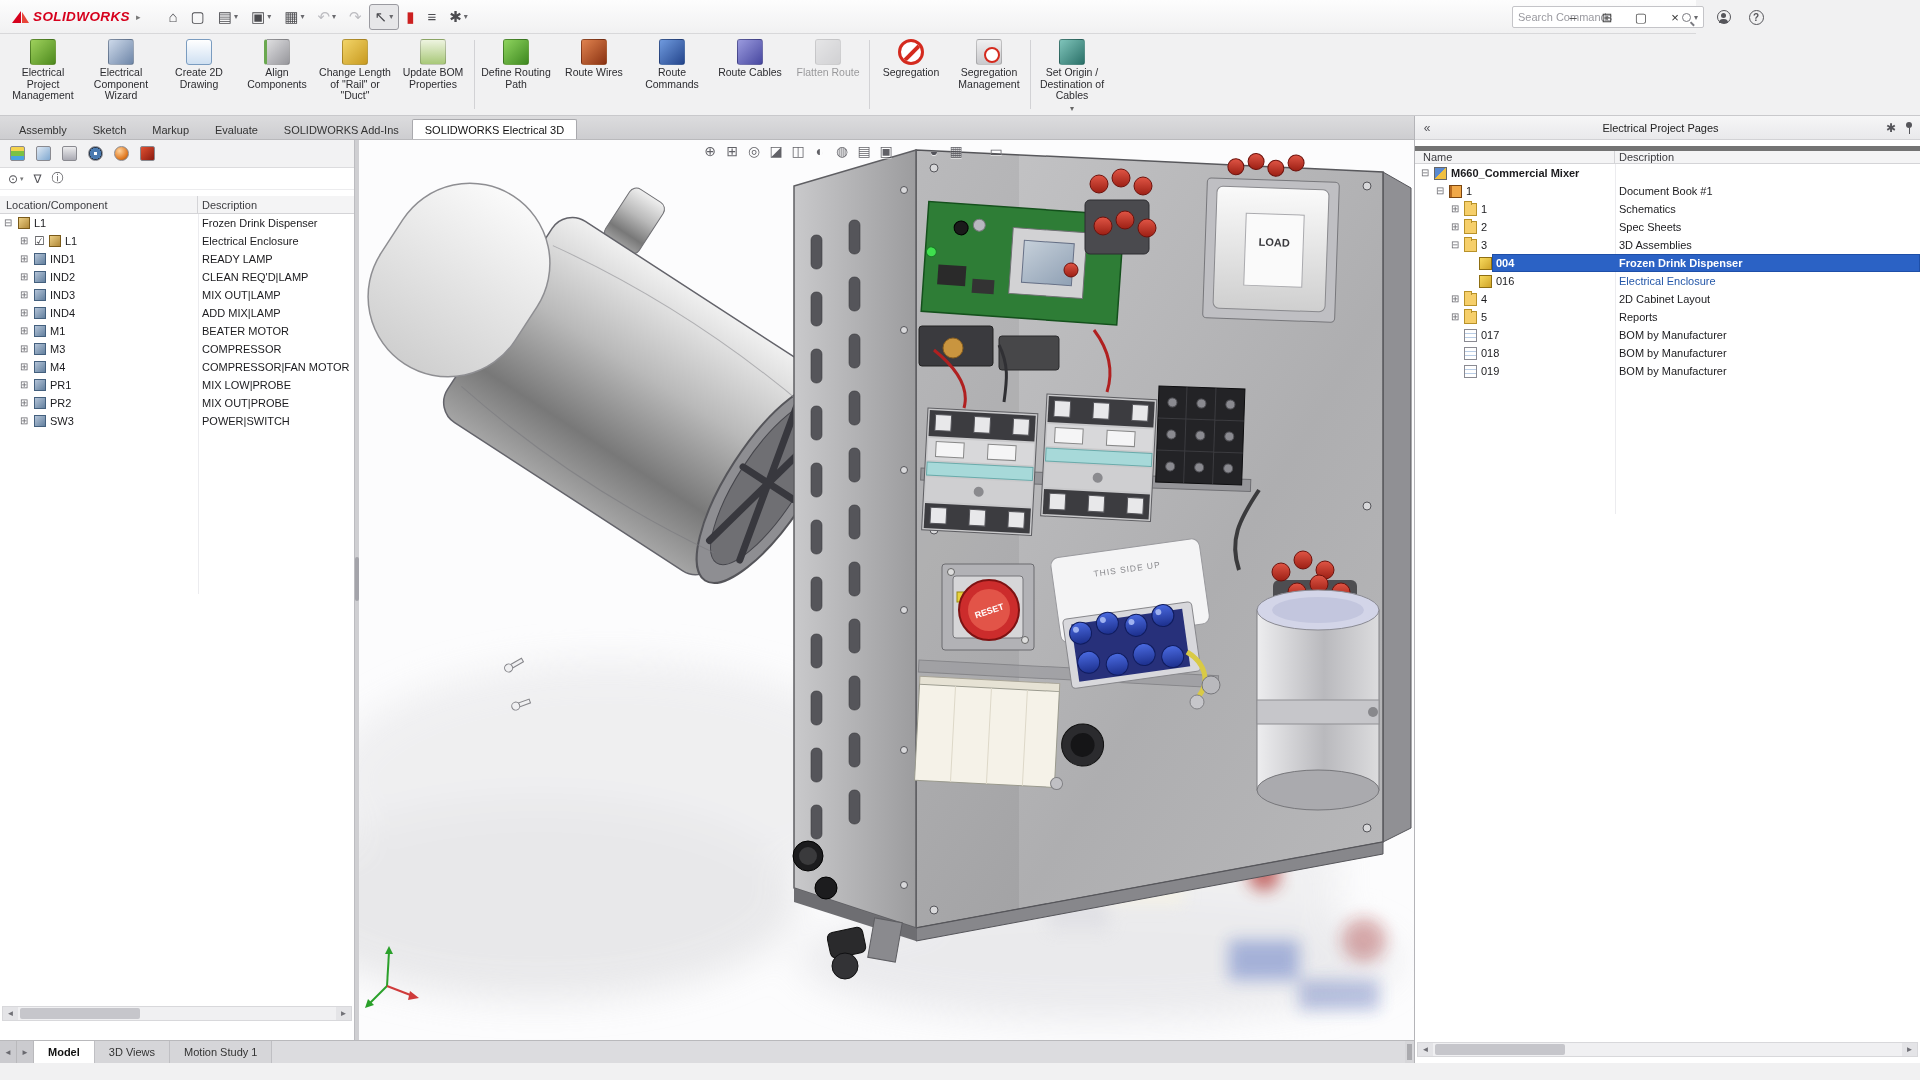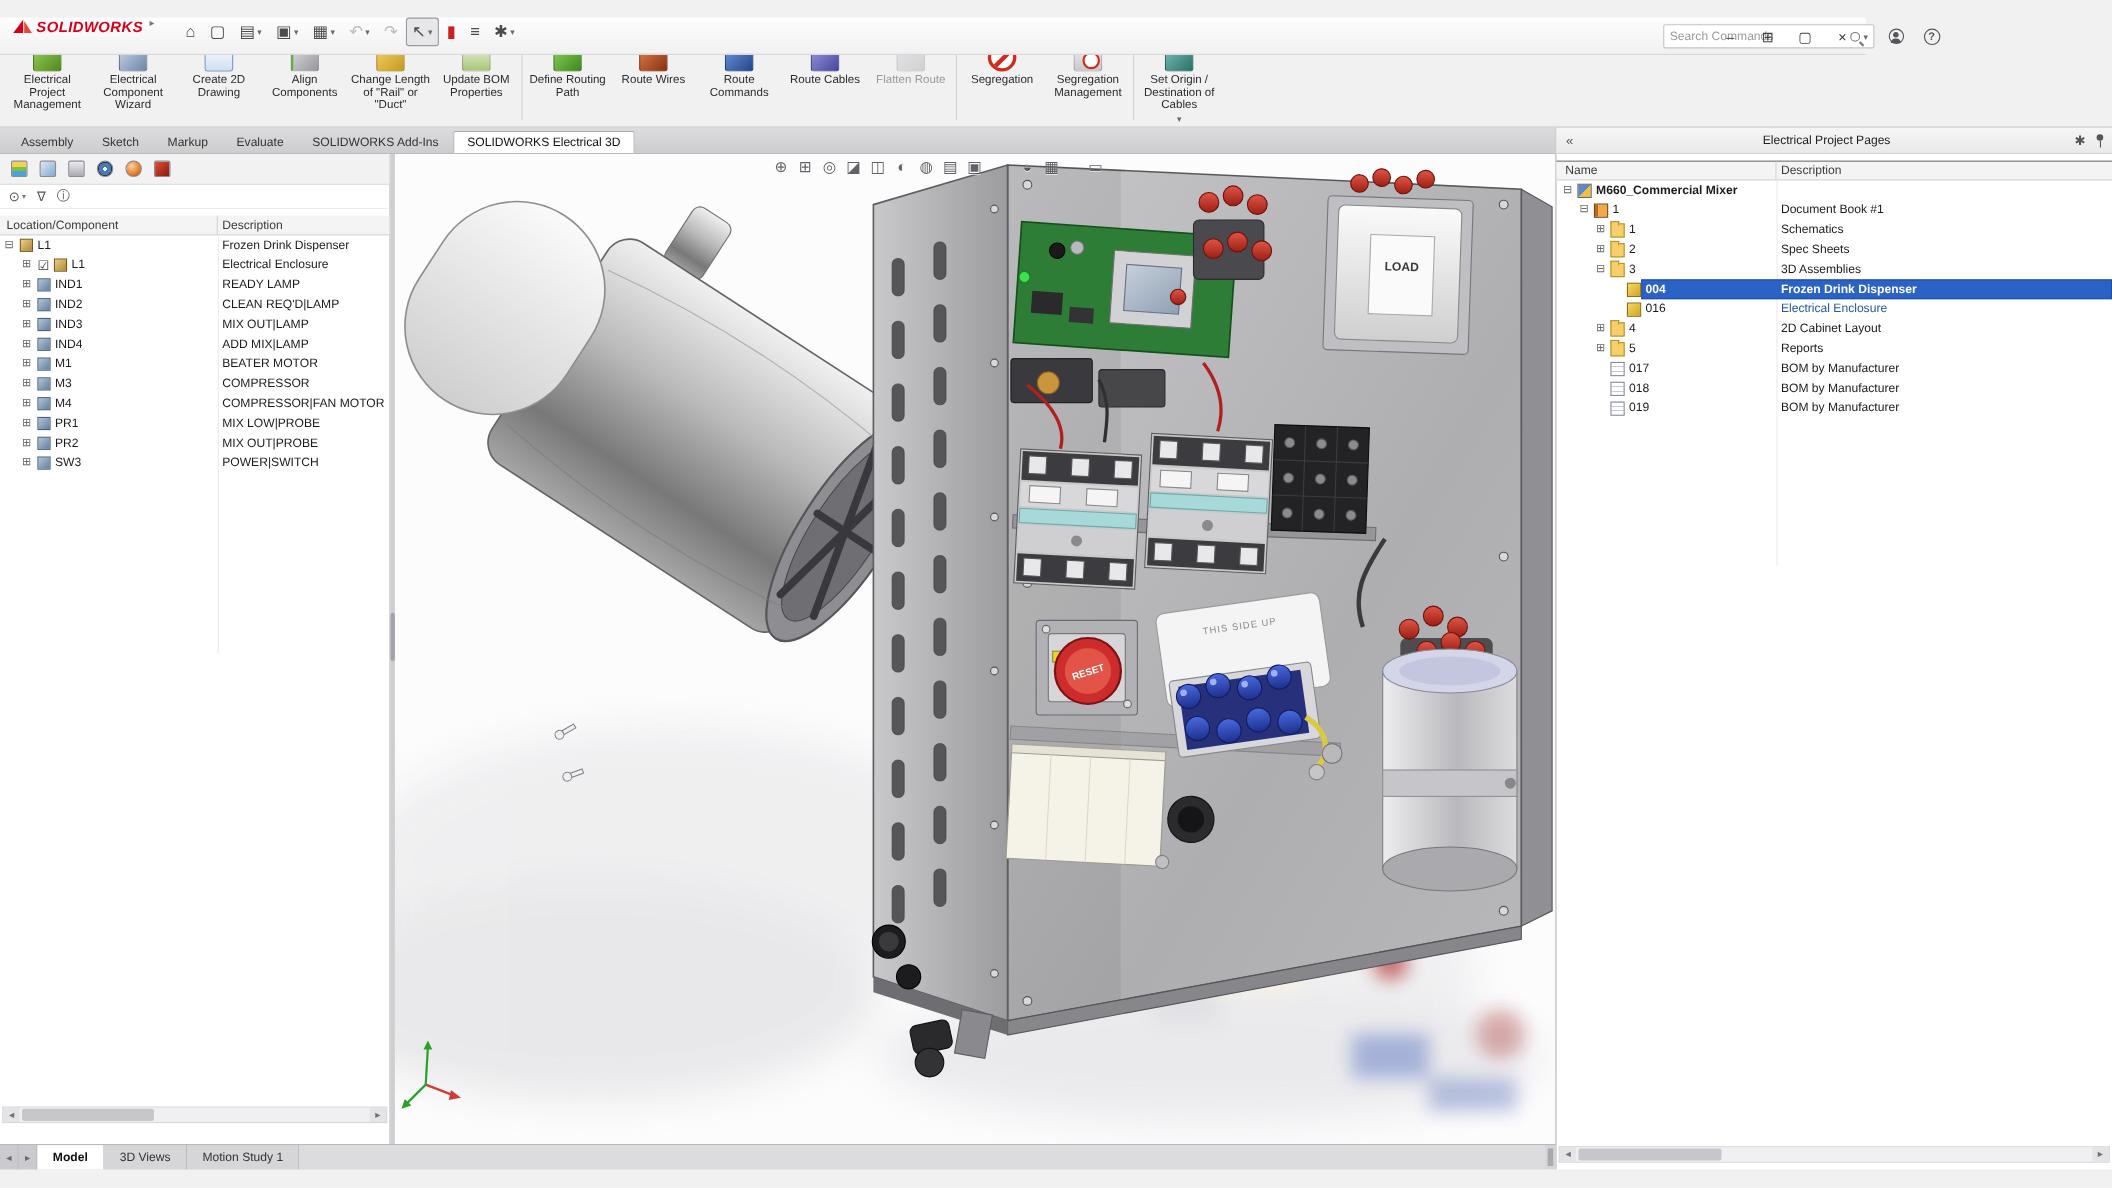--- a/index.html
+++ b/index.html
@@ -1,20 +1,20 @@
 <!DOCTYPE html>
 <html><head>
 <meta charset="utf-8">
 <style>
   *{margin:0;padding:0;box-sizing:border-box}
   html,body{width:1920px;height:1080px;overflow:hidden;font-family:"Liberation Sans",sans-serif;font-size:11px;color:#2b2b2e;background:#e8e8ea}
   #app{position:relative;width:1920px;height:1080px;background:#f1f1f2}
 
   
-  .titlebar{position:absolute;left:0;top:16px;width:1696px;height:34px;background:linear-gradient(#fdfdfd,#f1f1f2);border-bottom:1px solid #d8d8da;display:flex;align-items:flex-start;z-index:30}
+  .titlebar{position:absolute;left:0;top:0;width:1696px;height:34px;background:linear-gradient(#fdfdfd,#f1f1f2);border-bottom:1px solid #d8d8da;display:flex;align-items:center;z-index:30}
   .logo{display:flex;align-items:center;gap:3px;padding-left:10px}
   .logo-text{color:#d6001c;font-weight:bold;font-style:italic;font-size:13.5px;letter-spacing:.4px}
   .flyout{color:#777;font-size:9px;margin-left:6px}
   .qt{display:flex;align-items:center;margin-left:22px;gap:1px}
   .qbtn{display:flex;align-items:center;height:26px;padding:0 5px;border-radius:3px;border:1px solid transparent}
   .qbtn .g{font-size:15px;color:#4c4c50;line-height:1}
   .qbtn.disabled .g{color:#bcbcc0}
   .qbtn.boxed{border-color:#9a9aa0;background:#e7e7e9}
   .qbtn .dd{font-size:8px;color:#6a6a6e;margin-left:2px}
   .title-text{position:absolute;left:900px;width:280px;top:0;height:34px;line-height:34px;text-align:center;color:#5a5a5e;font-size:12px}
@@ -109,21 +109,21 @@
 
   
   .rightpanel{position:absolute;left:1414px;top:116px;width:506px;height:947px;background:#fff;border-left:1px solid #b4b4b8;z-index:22}
   .rp-header{position:absolute;left:0;top:0;width:100%;height:24px;background:linear-gradient(#f6f6f7,#e9e9eb);border-bottom:1px solid #d2d2d5;display:flex;align-items:center}
   .rp-header .collapse{width:24px;text-align:center;color:#55555a;font-size:12px}
   .rp-header .rp-title{flex:1;text-align:center;color:#222;font-size:11px}
   .rp-header .gear{width:18px;color:#55555a;font-size:12px;text-align:center}
   .pin{width:16px;height:16px;position:relative;margin-right:4px}
   .pin::before{content:"";position:absolute;left:6px;top:2px;width:6px;height:6px;border-radius:50%;background:#55555a}
   .pin::after{content:"";position:absolute;left:8.5px;top:8px;width:1.6px;height:6px;background:#55555a}
-  .rp-colhdr{position:absolute;left:0;top:30px;width:100%;height:18px;background:#f4f4f5;border-top:1px solid #737373;border-bottom:1px solid #d4d4d7;display:flex;align-items:center;color:#3c3c40}
+  .rp-colhdr{position:absolute;left:0;top:30px;width:100%;height:18px;background:#f4f4f5;border-top:5px solid #737373;border-bottom:1px solid #d4d4d7;display:flex;align-items:center;color:#3c3c40}
   .rp-colhdr .c1{width:200px;padding-left:8px;border-right:1px solid #d4d4d7;height:100%;display:flex;align-items:center}
   .rp-colhdr .c2{padding-left:4px}
   #project-rows{position:absolute;left:0;top:48px;width:100%}
   .rp-vline{position:absolute;left:200px;top:48px;height:350px;border-left:1px solid #ececef}
   .prow{position:relative;height:18px;line-height:18px}
   .prow .selbg{position:absolute;top:0;bottom:0;right:0;border:1px solid #1e4fa8}
   .prow .exp{position:absolute;top:0;color:#6a6a70;font-size:10px;z-index:2}
   .pi{position:absolute;top:2.5px;width:13px;height:13px;z-index:2}
   .pi-project{background:linear-gradient(135deg,#5a8ad0 50%,#f0c040 50%);border:1px solid #666}
   .pi-book{background:linear-gradient(90deg,#b86a20 22%,#f0a848 22%);border:1px solid #7a4510}

